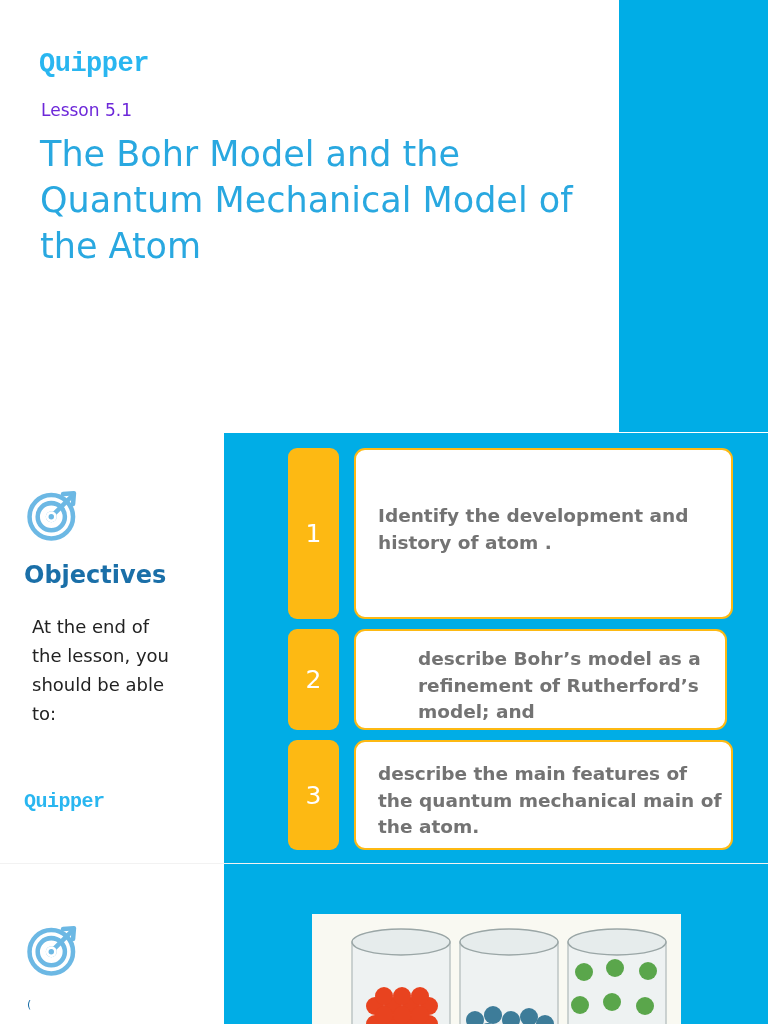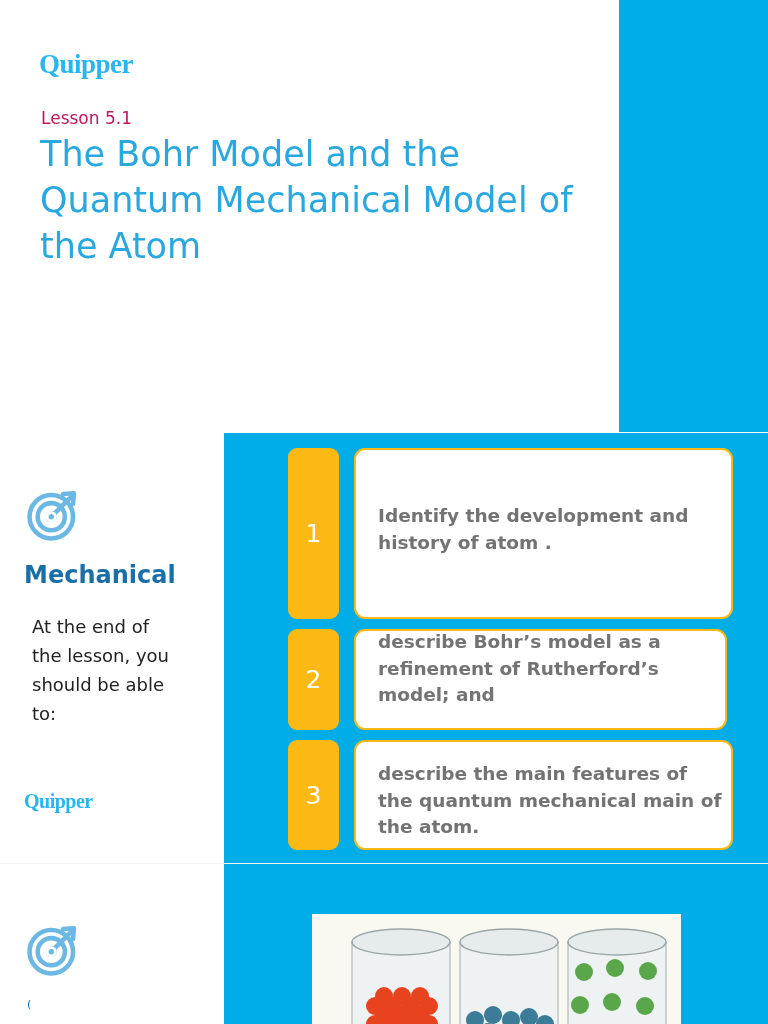--- a/index.html
+++ b/index.html
@@ -25,34 +25,34 @@
   }
   .cyan-block-top {
     position: absolute;
     left: 619px; top: 0;
     width: 149px;
     height: 432px;
     background: #00ade6;
   }
   .brand-logo {
     position: absolute;
-    font-family: Liberation Serif, serif;
+    font-family: Liberation Mono, monospace;
     font-weight: bold;
     color: #29b6f0;
     letter-spacing: -0.5px;
   }
   #brand-top {
     left: 39px; top: 49px;
     font-size: 27px;
   }
   #lesson-label {
     position: absolute;
-    left: 41px; top: 108px;
+    left: 41px; top: 100px;
     font-size: 17px;
-    color: #be185d;
+    color: #6d28d9;
     font-family: "DejaVu Sans", "Liberation Sans", sans-serif;
   }
   #slide-title {
     position: absolute;
     left: 40px; top: 131px;
     width: 560px;
     font-size: 35px;
     line-height: 46px;
     color: #29a8e0;
     font-family: "DejaVu Sans", "Liberation Sans", sans-serif;
@@ -137,21 +137,21 @@
   }
 
   #obj-row-1 { top: 15px; }
   #obj-row-1 .obj-num  { height: 171px; }
   #obj-row-1 .obj-card { width: 379px; height: 171px; }
   #obj-row-1 .obj-text { top: 55px; }
 
   #obj-row-2 { top: 196px; }
   #obj-row-2 .obj-num  { height: 101px; }
   #obj-row-2 .obj-card { width: 373px; height: 101px; }
-  #obj-row-2 .obj-text { top: 0; }
+  #obj-row-2 .obj-text { top: 17px; margin-left: 40px; }
 
   #obj-row-3 { top: 307px; }
   #obj-row-3 .obj-num  { height: 110px; }
   #obj-row-3 .obj-card { width: 379px; height: 110px; }
   #obj-row-3 .obj-text { top: 21px; }
 
   .slide-divider {
     position: absolute;
     left: 0;
     top: 863px;
@@ -225,21 +225,21 @@
         <circle cx="29" cy="35" r="15"></circle>
       </g>
       <circle cx="29" cy="35" r="6" fill="#6cb8e4"></circle>
       <path d="M29 35 L52 12" stroke="#6cb8e4" stroke-width="5" fill="none" stroke-linecap="round"></path>
       <path d="M42 10 L54 9 L53 21" fill="none" stroke="#6cb8e4" stroke-width="5" stroke-linejoin="round" stroke-linecap="round"></path>
       <circle cx="29" cy="35" r="6" fill="#ffffff"></circle>
       <circle cx="29" cy="35" r="3" fill="#6cb8e4"></circle>
     </svg>
   </div>
 
-  <div id="objectives-heading">Mechanical</div>
+  <div id="objectives-heading">Objectives</div>
 
   <div id="objectives-intro">At the end of the lesson, you should be able to:</div>
 
   <div class="brand-logo" id="brand-objectives">Quipper</div>
 
   <div class="obj-row" id="obj-row-1">
     <div class="obj-num">1</div>
     <div class="obj-card"></div>
     <div class="obj-text">Identify the development and history of atom .</div>
   </div>

